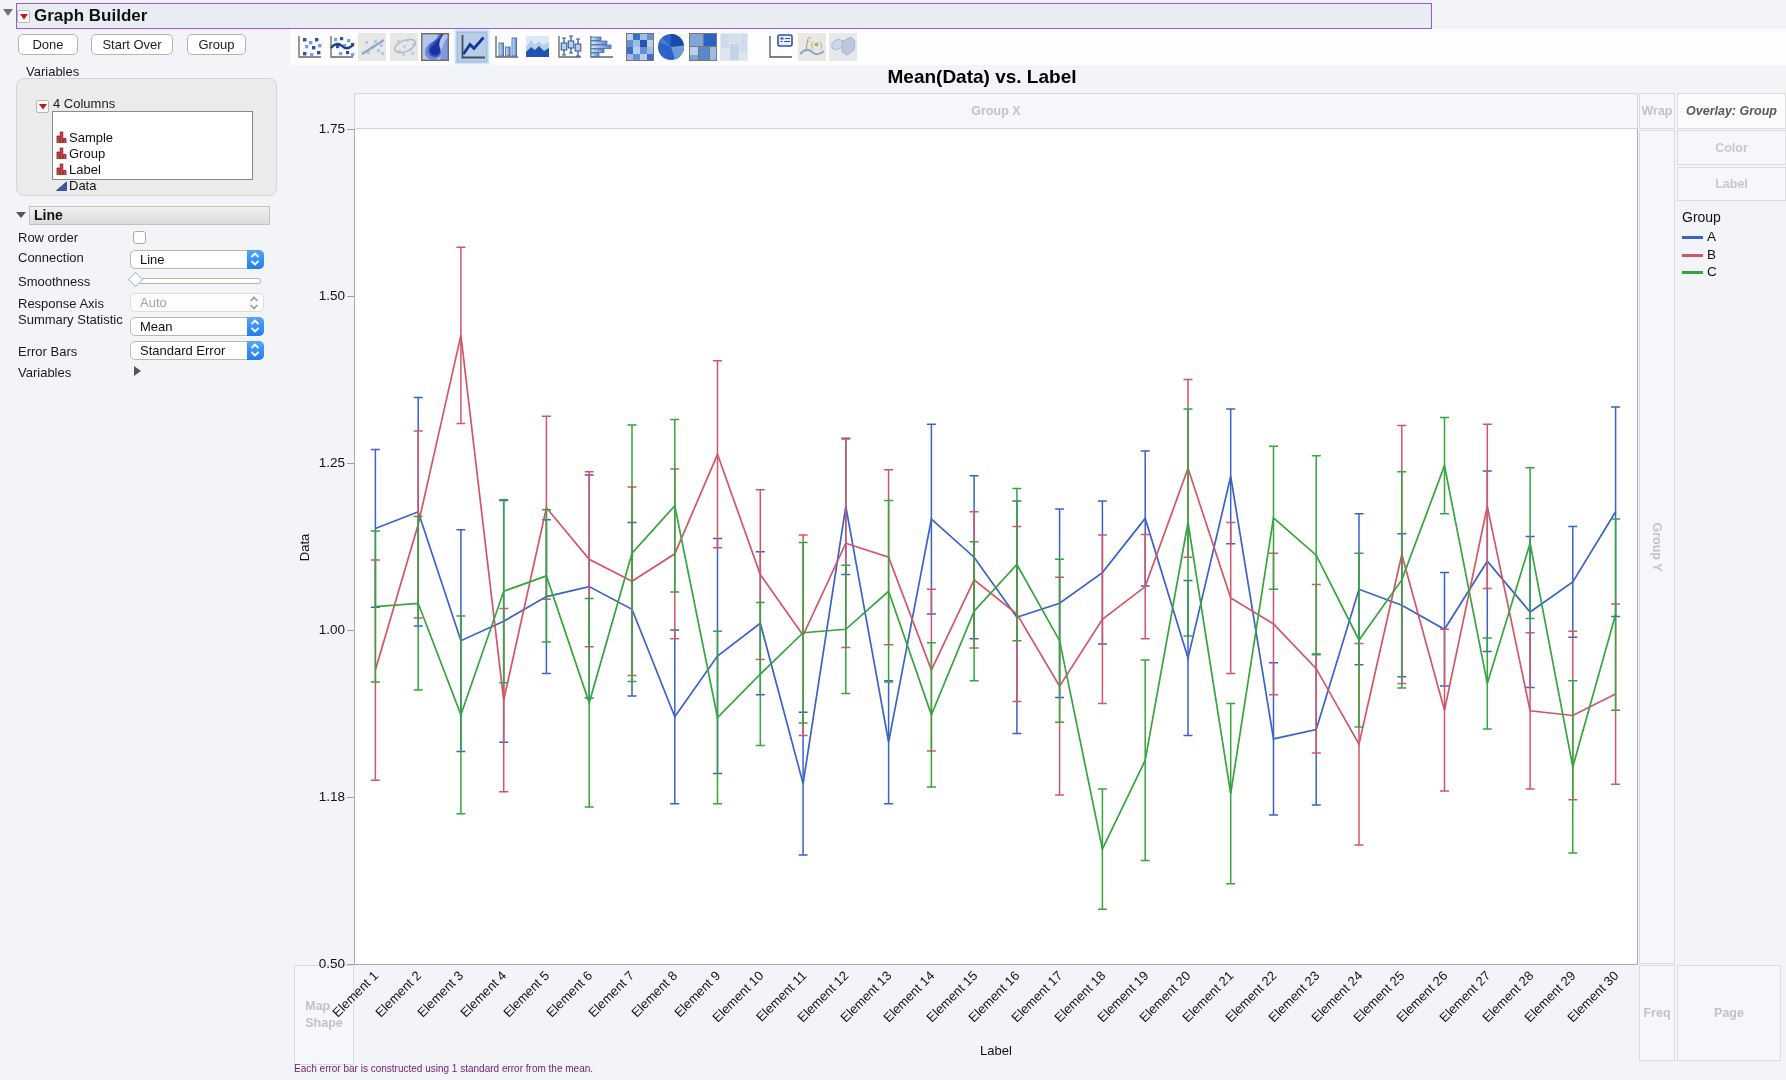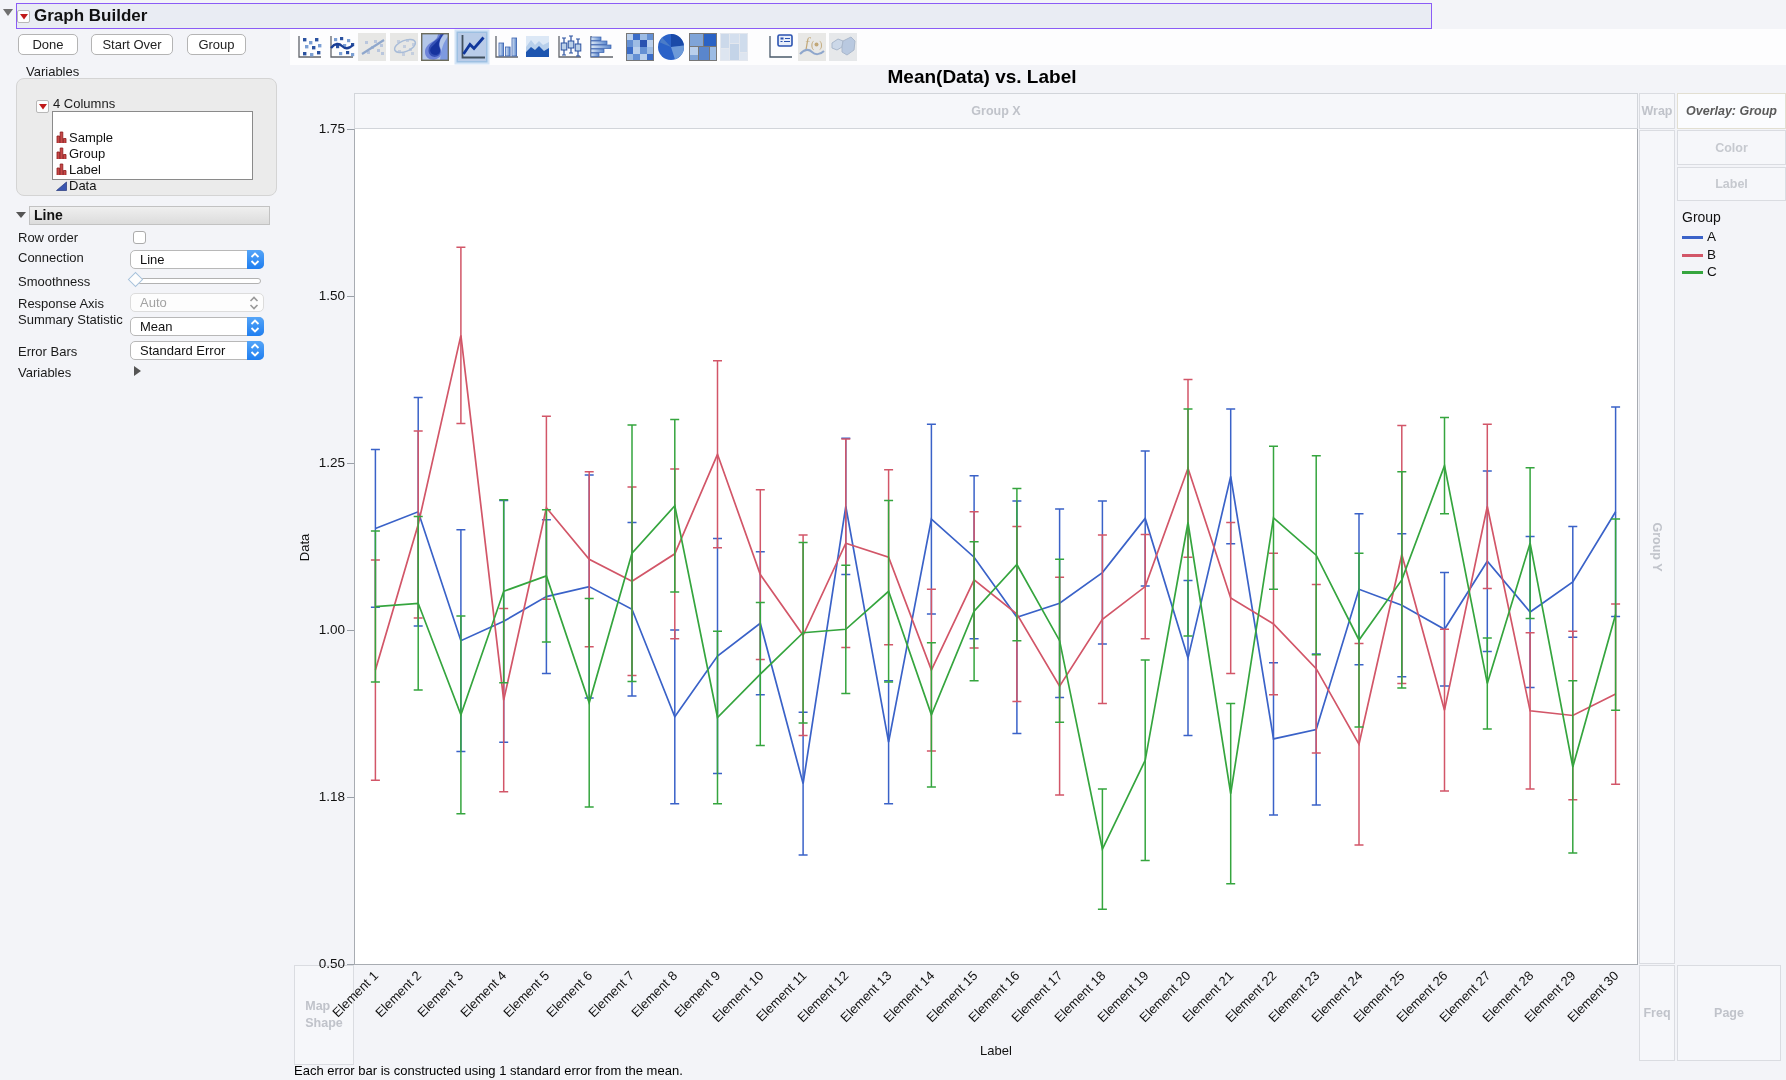--- a/index.html
+++ b/index.html
@@ -297,21 +297,21 @@
 <div class="xlab" style="right:517px;top:968px">Element 22</div>
 <div class="xlab" style="right:474px;top:968px">Element 23</div>
 <div class="xlab" style="right:431px;top:968px">Element 24</div>
 <div class="xlab" style="right:389px;top:968px">Element 25</div>
 <div class="xlab" style="right:346px;top:968px">Element 26</div>
 <div class="xlab" style="right:303px;top:968px">Element 27</div>
 <div class="xlab" style="right:260px;top:968px">Element 28</div>
 <div class="xlab" style="right:218px;top:968px">Element 29</div>
 <div class="xlab" style="right:175px;top:968px">Element 30</div>
 <div class="abs" style="left:354px;top:1043px;width:1284px;text-align:center;font-size:13px;color:#111">Label</div>
-<div class="abs" style="left:294px;top:1063px;font-size:13px;color:#000000">Each error bar is constructed using 1 standard error from the mean.</div>
+<div class="abs" style="left:294px;top:1063px;font-size:10px;color:#701a75">Each error bar is constructed using 1 standard error from the mean.</div>
 <div class="leg" style="left:1682px;top:209px;font-size:14px">Group</div>
 <div class="abs" style="left:1682px;top:236px;width:21px;height:2.6px;background:#3a62c8"></div>
 <div class="leg" style="left:1707px;top:229px">A</div>
 <div class="abs" style="left:1682px;top:254px;width:21px;height:2.6px;background:#d25668"></div>
 <div class="leg" style="left:1707px;top:247px">B</div>
 <div class="abs" style="left:1682px;top:271px;width:21px;height:2.6px;background:#35a53e"></div>
 <div class="leg" style="left:1707px;top:264px">C</div>
 <svg style="position:absolute;left:354px;top:93px" width="1283" height="871" viewBox="0 0 1283 871">
 <polyline points="21.4,435.5 64.2,418.8 106.9,547.7 149.7,528.3 192.4,503.6 235.2,493.6 278.0,516.3 320.8,623.8 363.5,563.1 406.3,530.3 449.1,690.6 491.8,413.4 534.6,649.2 577.4,426.1 620.1,464.2 662.9,524.3 705.6,510.3 748.4,479.6 791.2,425.4 834.0,565.1 876.7,383.4 919.5,645.9 962.2,636.5 1005.0,496.3 1047.8,512.3 1090.5,536.3 1133.3,468.2 1176.1,519.0 1218.8,488.9 1261.6,418.8" fill="none" stroke="#3a62c8" stroke-width="1.7"></polyline>
 <path d="M21.4 356.6V514.3M16.9 356.6h9.0M16.9 514.3h9.0 M64.2 304.5V533.0M59.7 304.5h9.0M59.7 533.0h9.0 M106.9 436.8V658.6M102.4 436.8h9.0M102.4 658.6h9.0 M149.7 407.4V649.2M145.2 407.4h9.0M145.2 649.2h9.0 M192.4 426.8V580.4M187.9 426.8h9.0M187.9 580.4h9.0 M235.2 382.0V605.1M230.7 382.0h9.0M230.7 605.1h9.0 M278.0 429.5V603.1M273.5 429.5h9.0M273.5 603.1h9.0 M320.8 537.0V710.7M316.2 537.0h9.0M316.2 710.7h9.0 M363.5 445.5V680.6M359.0 445.5h9.0M359.0 680.6h9.0 M406.3 458.8V601.8M401.8 458.8h9.0M401.8 601.8h9.0 M449.1 619.2V762.1M444.6 619.2h9.0M444.6 762.1h9.0 M491.8 345.3V481.6M487.3 345.3h9.0M487.3 481.6h9.0 M534.6 587.8V710.7M530.1 587.8h9.0M530.1 710.7h9.0 M577.4 331.3V521.0M572.9 331.3h9.0M572.9 521.0h9.0 M620.1 382.7V545.7M615.6 382.7h9.0M615.6 545.7h9.0 M662.9 408.1V640.5M658.4 408.1h9.0M658.4 640.5h9.0 M705.6 416.1V604.5M701.1 416.1h9.0M701.1 604.5h9.0 M748.4 408.1V551.0M743.9 408.1h9.0M743.9 551.0h9.0 M791.2 358.0V492.9M786.7 358.0h9.0M786.7 492.9h9.0 M834.0 487.6V642.5M829.5 487.6h9.0M829.5 642.5h9.0 M876.7 315.9V450.8M872.2 315.9h9.0M872.2 450.8h9.0 M919.5 569.7V722.0M915.0 569.7h9.0M915.0 722.0h9.0 M962.2 561.0V712.0M957.8 561.0h9.0M957.8 712.0h9.0 M1005.0 420.8V571.7M1000.5 420.8h9.0M1000.5 571.7h9.0 M1047.8 440.8V583.8M1043.3 440.8h9.0M1043.3 583.8h9.0 M1090.5 479.6V593.1M1086.0 479.6h9.0M1086.0 593.1h9.0 M1133.3 378.0V558.4M1128.8 378.0h9.0M1128.8 558.4h9.0 M1176.1 443.5V594.4M1171.6 443.5h9.0M1171.6 594.4h9.0 M1218.8 433.5V544.3M1214.3 433.5h9.0M1214.3 544.3h9.0 M1261.6 313.9V523.6M1257.1 313.9h9.0M1257.1 523.6h9.0" fill="none" stroke="#3a62c8" stroke-width="1.5"></path>

